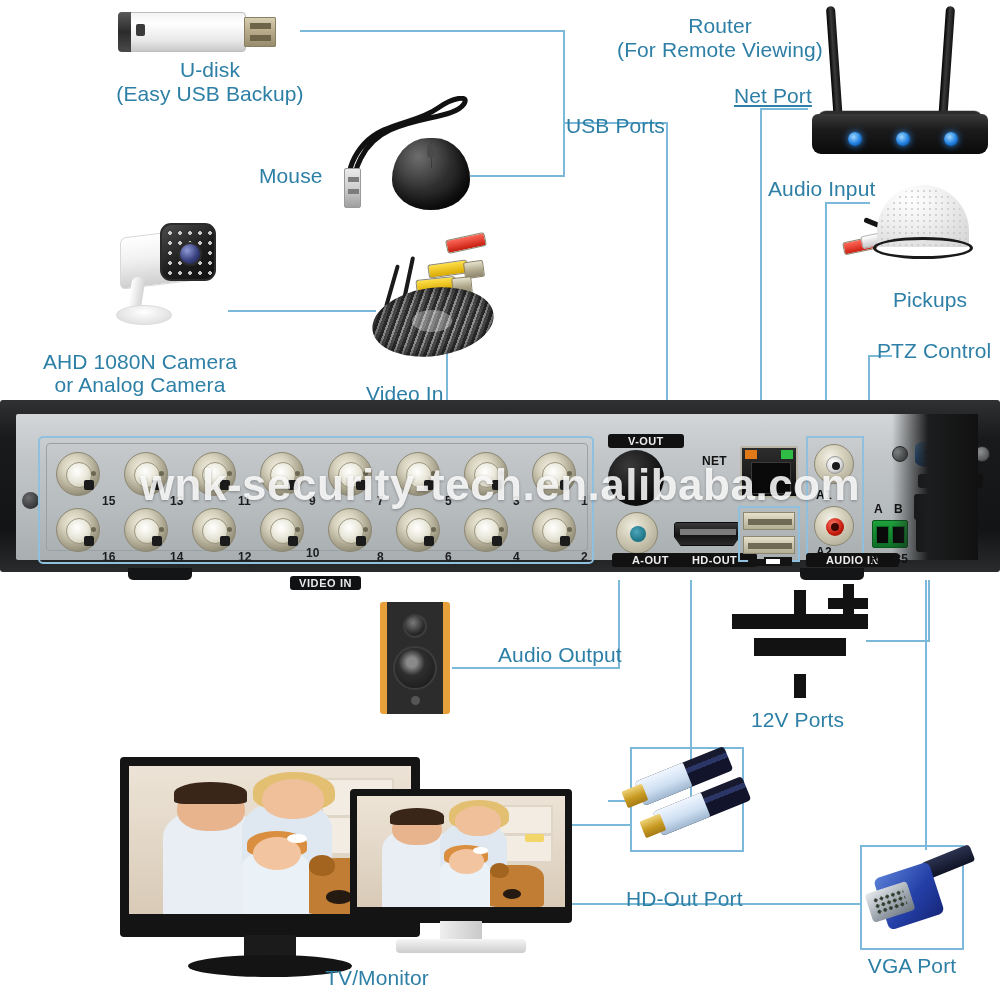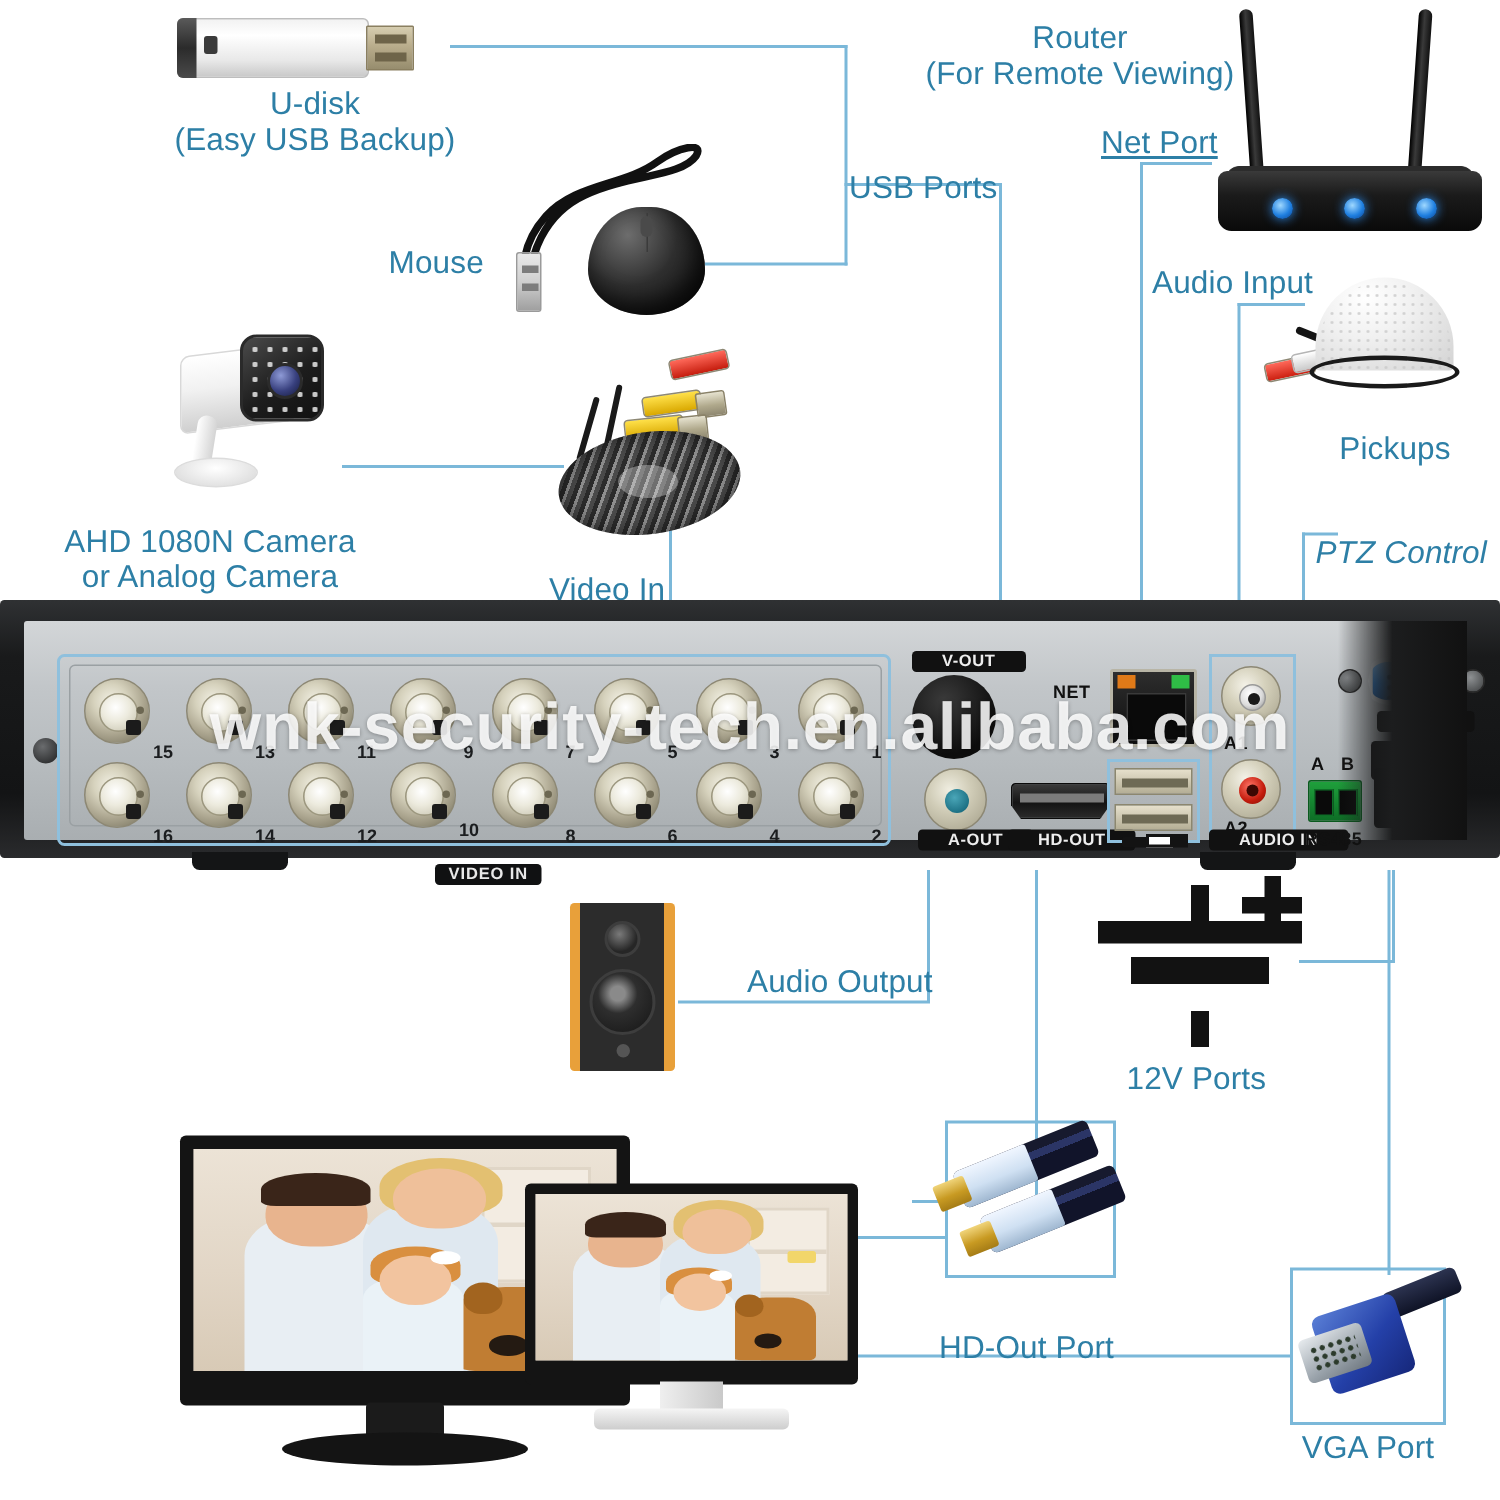--- a/index.html
+++ b/index.html
@@ -429,21 +429,21 @@
 
   <div class="lbl ctr" style="left:140px; top:58px; width:140px;">U-disk</div>
   <div class="lbl ctr" style="left:110px; top:82px; width:200px;">(Easy USB Backup)</div>
   <div class="lbl" style="left:259px; top:164px;">Mouse</div>
   <div class="lbl" style="left:566px; top:114px;">USB Ports</div>
   <div class="lbl ctr" style="left:600px; top:38px; width:240px;">(For Remote Viewing)</div>
   <div class="lbl ctr" style="left:630px; top:14px; width:180px;">Router</div>
   <div class="lbl" style="left:734px; top:84px;text-decoration:underline;">Net Port</div>
   <div class="lbl" style="left:768px; top:177px;">Audio Input</div>
   <div class="lbl ctr" style="left:870px; top:288px; width:120px;">Pickups</div>
-  <div class="lbl" style="left:877px; top:357px;font-style:italic;">PTZ Control</div>
+  <div class="lbl" style="left:877px; top:339px;">PTZ Control</div>
   <div class="lbl ctr" style="left:42px; top:350px; width:196px;">AHD 1080N Camera</div>
   <div class="lbl ctr" style="left:42px; top:373px; width:196px;">or Analog Camera</div>
   <div class="lbl" style="left:366px; top:382px;">Video In</div>
 
   <div id="dvr">
     <div id="dvrChassis"></div>
     <div class="foot" style="left:128px;"></div>
     <div class="foot" style="left:800px;"></div>
     <div id="dvrPanel">
 
@@ -697,20 +697,21 @@
           <div class="kid"></div>
             <div class="kidHair"></div>
             <div class="kidH"></div>
             <div class="bow"></div>
         </div>
       </div>
     </div>
     <div class="neck"></div>
     <div class="foot"></div>
   </div>
+  <div class="lbl ctr" style="left:262px; top:966px; width:230px;">TV/Monitor</div>
 
   <div id="hdmiBox">
     <div class="hdmiCab" id="hc1">
         <div class="sh"></div>
         <div class="tip"></div>
       </div>
     <div class="hdmiCab" id="hc2">
         <div class="sh"></div>
         <div class="tip"></div>
       </div>

